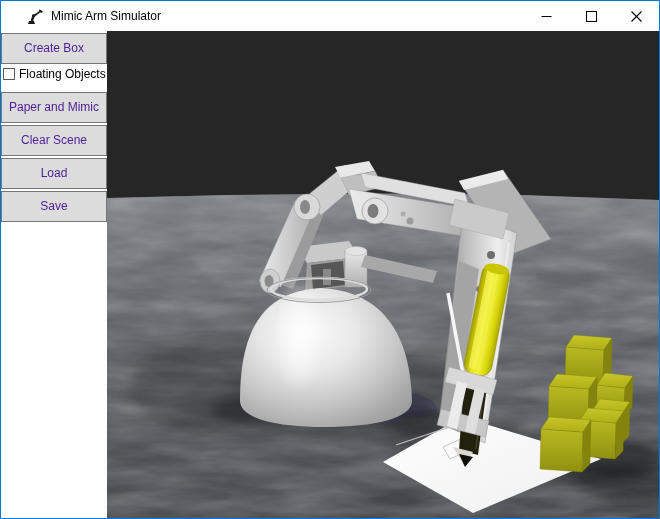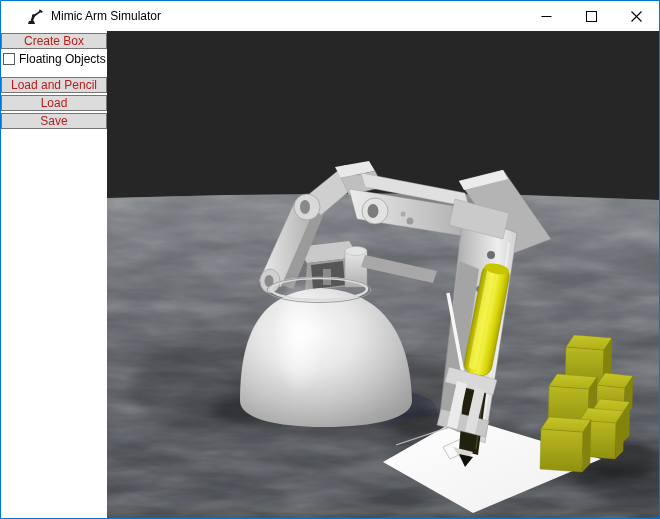--- a/index.html
+++ b/index.html
@@ -16,23 +16,23 @@
     height: 30px; display: flex; align-items: center;
     background: #fff; padding-left: 26px;
   }
   .app-icon { width: 17px; height: 17px; display: inline-block; }
   .title-text { font-size: 12px; color: #000; margin-left: 7px; white-space: nowrap; }
   .win-controls { margin-left: auto; display: flex; height: 30px; }
   .winbtn { width: 45px; height: 30px; display: flex; align-items: center; justify-content: center; }
   .content { display: flex; height: 487px; }
   .sidebar { width: 106px; background: #fff; padding-top: 2px; flex: none; }
   .sidebar .sbtn {
-    display: block; width: 106px; height: 16px; margin-bottom: 2px;
+    display: block; width: 106px; height: 31px; margin-bottom: 2px;
     background: #dcdcdc; border: 1px solid #757575;
-    font-family: inherit; font-size: 12px; line-height: 13px; color: #b91c1c;
+    font-family: inherit; font-size: 12px; line-height: 13px; color: #4c1d95;
     text-align: center; padding: 0; cursor: default;
   }
   .chk-row {
     display: flex; align-items: center; height: 16px; margin-bottom: 10px;
     background: #fff; font-size: 12px; color:#000; white-space: nowrap;
   }
   .chk {
     width: 12px; height: 12px; background: #fff; border: 1px solid #5a5a5a;
     display: inline-block; margin: 0 4px 0 2px; flex: none;
   }
@@ -74,21 +74,22 @@
     </div>
   </div>
 
   <div class="content">
     <div class="sidebar">
       <button class="sbtn">Create Box</button>
       <label class="chk-row">
         <span class="chk"></span>
         <span>Floating Objects</span>
       </label>
-      <button class="sbtn">Load and Pencil</button>
+      <button class="sbtn">Paper and Mimic</button>
+      <button class="sbtn">Clear Scene</button>
       <button class="sbtn">Load</button>
       <button class="sbtn">Save</button>
     </div>
 
     <div class="viewport">
       <svg width="552" height="487" viewBox="0 0 552 487">
         <defs>
           <clipPath id="floorClip">
             <path d="M0,167 L120,164 L260,162.5 L400,163.5 L552,169 L552,487 L0,487 Z"></path>
           </clipPath>

